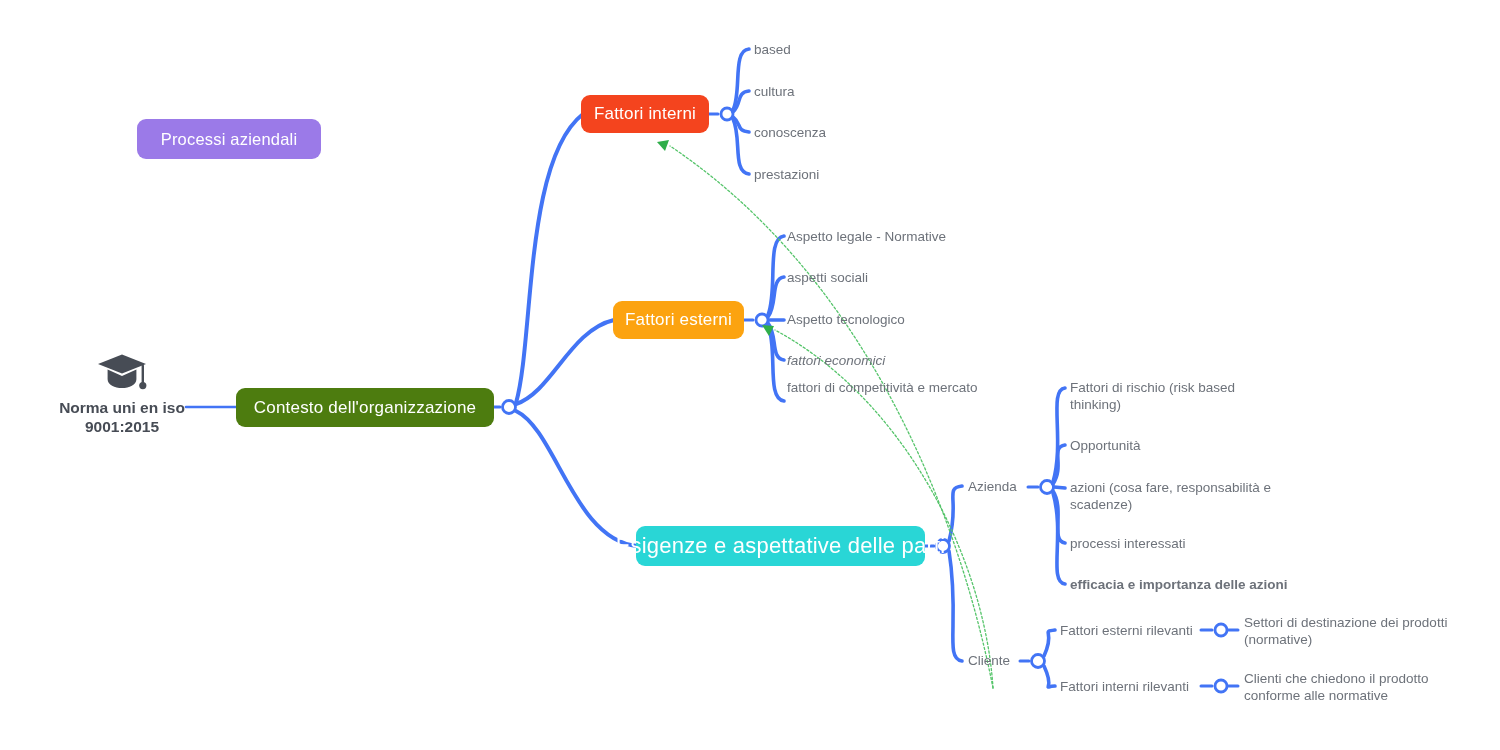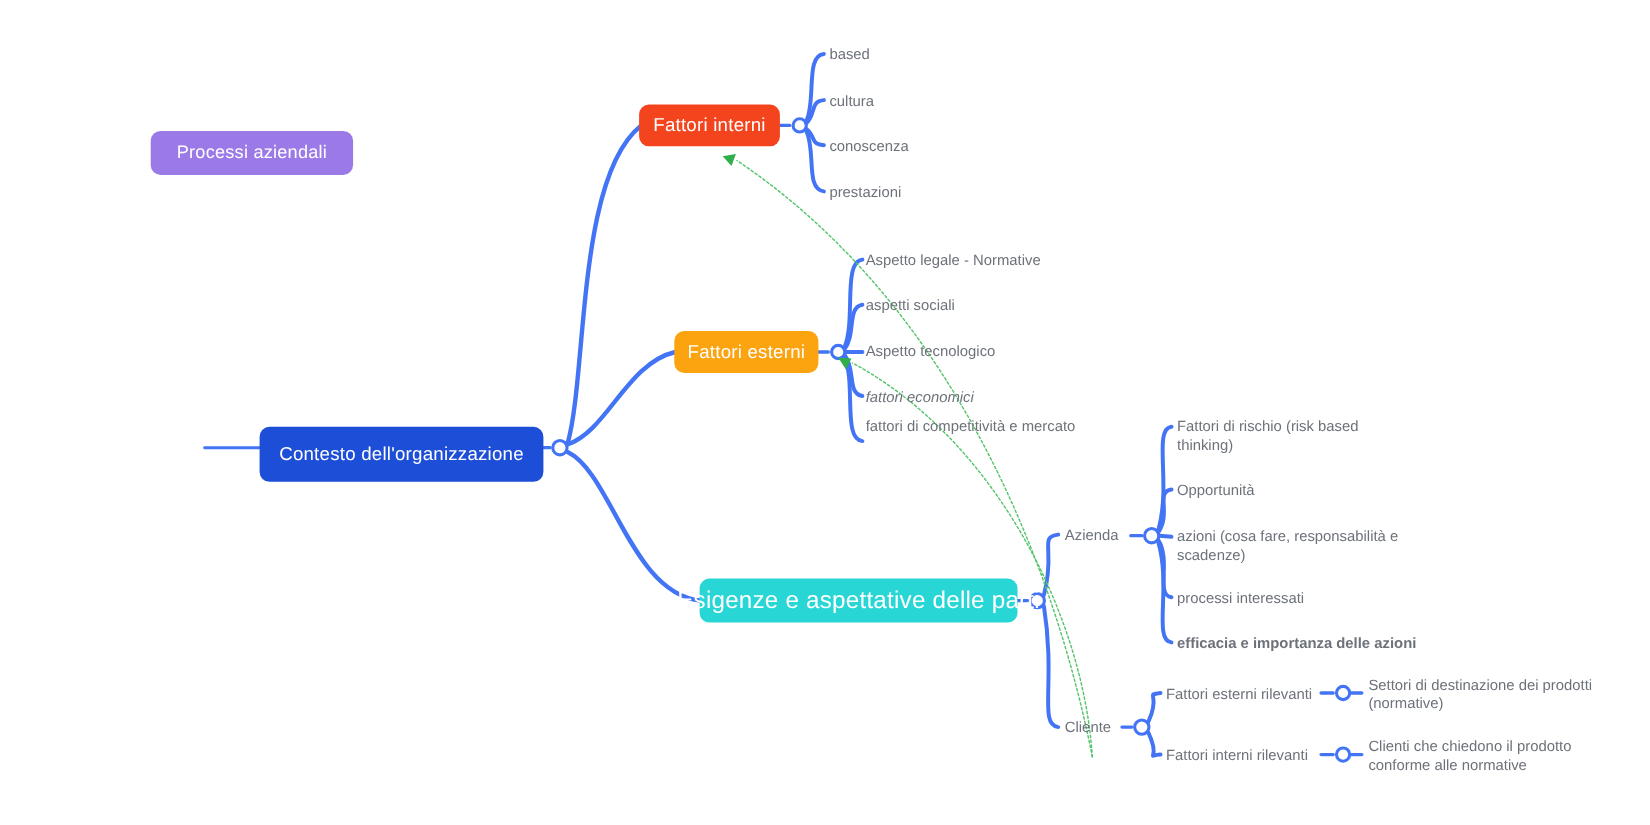--- a/index.html
+++ b/index.html
@@ -126,26 +126,36 @@
     <circle cx="1221" cy="686" r="6" fill="#ffffff" stroke="#4274f5" stroke-width="2.8"></circle>
     <path d="M 1228 686 L 1238 686" stroke="#4274f5" stroke-width="3" fill="none" stroke-linecap="round"></path>
 
     <path d="M 993 688 C 960 520 870 280 670 146" stroke="#55c46a" stroke-width="1.3" fill="none" stroke-dasharray="2.2 2.2" stroke-linecap="round"></path>
     <polygon points="657,142 669,140 665,151" fill="#2fae4a"></polygon>
 
     <path d="M 993 688 C 985 560 905 400 775 330" stroke="#55c46a" stroke-width="1.3" fill="none" stroke-dasharray="2.2 2.2" stroke-linecap="round"></path>
     <polygon points="762,325 774,326 769,336" fill="#2fae4a"></polygon>
   </svg>
 
+  <div id="root-block">
+    <svg id="root-icon" viewBox="0 0 64 50">
+      <path d="M32 3 L62 15 L32 27 L2 15 Z" fill="#474c55"></path>
+      <path d="M14 22 L14 34 C14 41 23 45 32 45 C41 45 50 41 50 34 L50 22 L32 30 Z" fill="#474c55"></path>
+      <path d="M58 17 L58 38" stroke="#474c55" stroke-width="3" fill="none" stroke-linecap="round"></path>
+      <circle cx="58" cy="42" r="4.5" fill="#474c55"></circle>
+    </svg>
+    <div id="root-caption">Norma uni en iso
+9001:2015</div>
+  </div>
 
   <div class="node" style="left:137px; top:119px; width:184px; height:40px; background:#9b7ae8; font-size:16.5px;">
     <span>Processi aziendali</span>
   </div>
 
-  <div class="node" style="left:236px; top:388px; width:258px; height:50px; background:#1d4ed8; font-size:17px;">
+  <div class="node" style="left:236px; top:388px; width:258px; height:39px; background:#4d7c0f; font-size:17px;">
     <span>Contesto dell'organizzazione</span>
   </div>
 
   <div class="node" style="left:581px; top:95px; width:128px; height:38px; background:#f4441e; font-size:17px;justify-content:center;">
     <span>Fattori interni</span>
   </div>
 
   <div class="node" style="left:613px; top:301px; width:131px; height:38px; background:#fca310; font-size:17px;">
     <span>Fattori esterni</span>
   </div>

